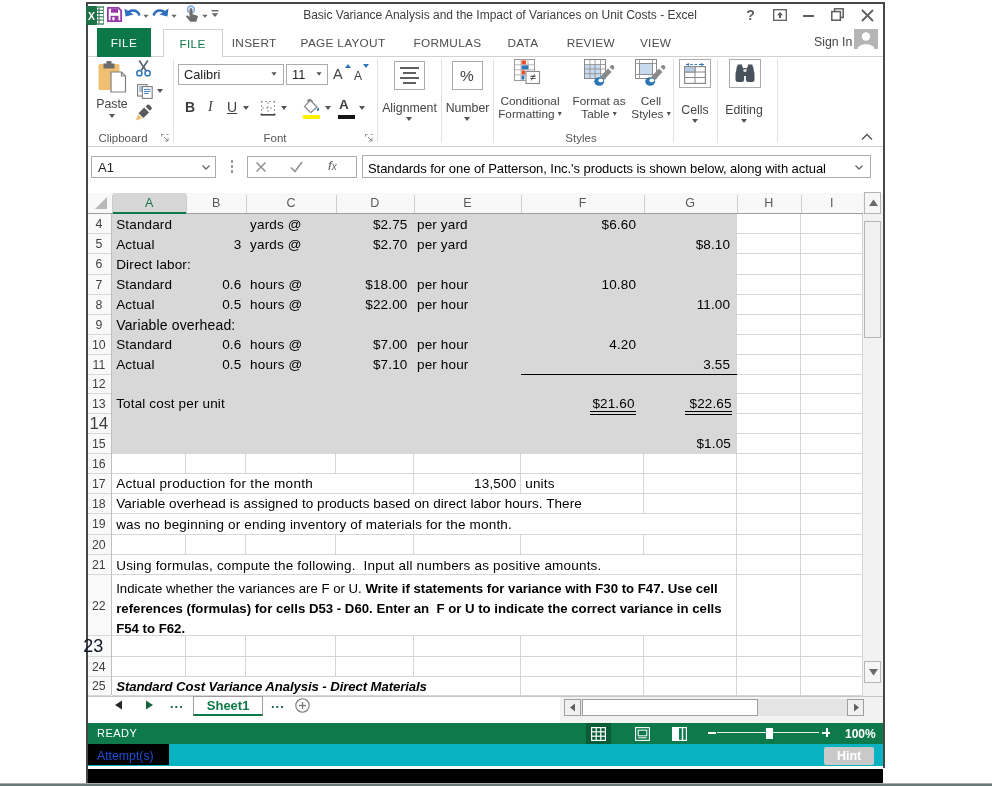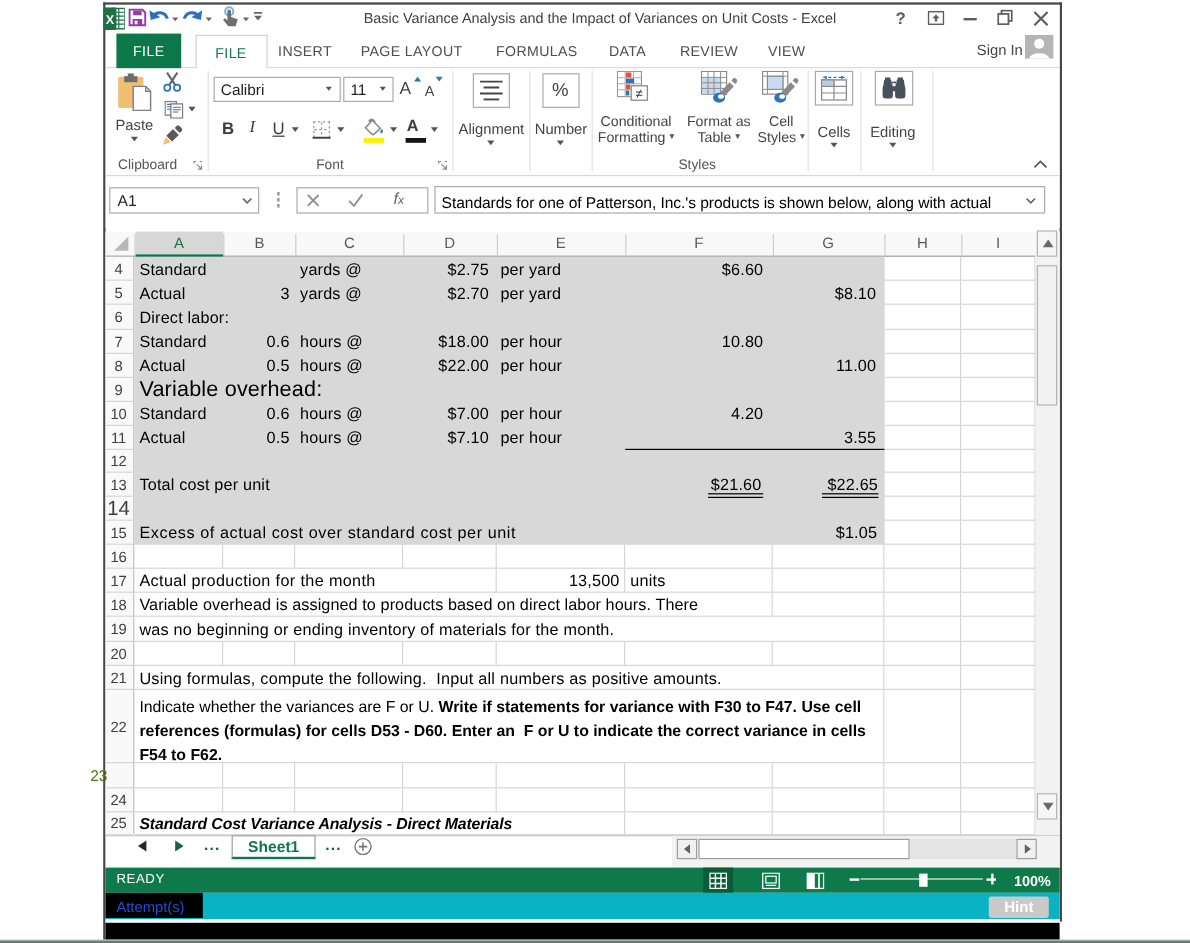--- a/index.html
+++ b/index.html
@@ -341,21 +341,21 @@
 <div class="a ct" style="left:87.5px;top:493.5px;width:22.700000000000003px;height:20.0px;font-size:12.3px;color:#3f3f3f">18</div>
 <div class="a" style="left:87.5px;top:534.0px;width:23.700000000000003px;height:1px;background:#d8d8d8"></div>
 <div class="a ct" style="left:87.5px;top:513.5px;width:22.700000000000003px;height:21.5px;font-size:12.3px;color:#3f3f3f">19</div>
 <div class="a" style="left:87.5px;top:553.9px;width:23.700000000000003px;height:1px;background:#d8d8d8"></div>
 <div class="a ct" style="left:87.5px;top:535.0px;width:22.700000000000003px;height:19.899999999999977px;font-size:12.3px;color:#3f3f3f">20</div>
 <div class="a" style="left:87.5px;top:574.4px;width:23.700000000000003px;height:1px;background:#d8d8d8"></div>
 <div class="a ct" style="left:87.5px;top:554.9px;width:22.700000000000003px;height:20.5px;font-size:12.3px;color:#3f3f3f">21</div>
 <div class="a" style="left:87.5px;top:635.0px;width:23.700000000000003px;height:1px;background:#d8d8d8"></div>
 <div class="a ct" style="left:87.5px;top:575.4px;width:22.700000000000003px;height:60.60000000000002px;font-size:12.3px;color:#3f3f3f">22</div>
 <div class="a" style="left:87.5px;top:655.6px;width:23.700000000000003px;height:1px;background:#d8d8d8"></div>
-<div class="a ct" style="left:71px;top:636.0px;width:22.700000000000003px;height:20.600000000000023px;font-size:13px;color:#4d7c0f">23</div>
+<div class="a ct" style="left:82px;top:636.0px;width:22.700000000000003px;height:20.600000000000023px;font-size:18px;color:#0f172a">23</div>
 <div class="a" style="left:87.5px;top:676.2px;width:23.700000000000003px;height:1px;background:#d8d8d8"></div>
 <div class="a ct" style="left:87.5px;top:656.6px;width:22.700000000000003px;height:20.600000000000023px;font-size:12.3px;color:#3f3f3f">24</div>
 <div class="a" style="left:87.5px;top:694.5px;width:23.700000000000003px;height:1px;background:#d8d8d8"></div>
 <div class="a ct" style="left:87.5px;top:677.2px;width:22.700000000000003px;height:18.299999999999955px;font-size:12.3px;color:#3f3f3f">25</div>
 <div class="a" style="left:112.2px;top:214.3px;width:624.5px;height:239.39999999999998px;background:#d8d8d8"></div>
 <div class="a" style="left:736.7px;top:233.4px;width:126.19999999999993px;height:1px;background:#d6d6d6"></div>
 <div class="a" style="left:736.7px;top:253.4px;width:126.19999999999993px;height:1px;background:#d6d6d6"></div>
 <div class="a" style="left:736.7px;top:273.5px;width:126.19999999999993px;height:1px;background:#d6d6d6"></div>
 <div class="a" style="left:736.7px;top:293.6px;width:126.19999999999993px;height:1px;background:#d6d6d6"></div>
 <div class="a" style="left:736.7px;top:313.6px;width:126.19999999999993px;height:1px;background:#d6d6d6"></div>
@@ -426,42 +426,41 @@
 <div class="a" style="left:250.1px;top:274.5px;height:20.100000000000023px;display:flex;align-items:center;font-size:13.5px;letter-spacing:0.15px;color:#000;white-space:pre;">hours @</div>
 <div class="a" style="left:247.5px;top:274.5px;width:160px;height:20.100000000000023px;display:flex;align-items:center;justify-content:flex-end;font-size:13.5px;letter-spacing:0.15px;color:#000;white-space:pre;">$18.00</div>
 <div class="a" style="left:417.0px;top:274.5px;height:20.100000000000023px;display:flex;align-items:center;font-size:13.5px;letter-spacing:0.15px;color:#000;white-space:pre;">per hour</div>
 <div class="a" style="left:476.1px;top:274.5px;width:160px;height:20.100000000000023px;display:flex;align-items:center;justify-content:flex-end;font-size:13.5px;letter-spacing:0.15px;color:#000;white-space:pre;">10.80</div>
 <div class="a" style="left:116.2px;top:294.6px;height:20.0px;display:flex;align-items:center;font-size:13.5px;letter-spacing:0.15px;color:#000;white-space:pre;">Actual</div>
 <div class="a" style="left:81.4px;top:294.6px;width:160px;height:20.0px;display:flex;align-items:center;justify-content:flex-end;font-size:13.5px;letter-spacing:0.15px;color:#000;white-space:pre;">0.5</div>
 <div class="a" style="left:250.1px;top:294.6px;height:20.0px;display:flex;align-items:center;font-size:13.5px;letter-spacing:0.15px;color:#000;white-space:pre;">hours @</div>
 <div class="a" style="left:247.5px;top:294.6px;width:160px;height:20.0px;display:flex;align-items:center;justify-content:flex-end;font-size:13.5px;letter-spacing:0.15px;color:#000;white-space:pre;">$22.00</div>
 <div class="a" style="left:417.0px;top:294.6px;height:20.0px;display:flex;align-items:center;font-size:13.5px;letter-spacing:0.15px;color:#000;white-space:pre;">per hour</div>
 <div class="a" style="left:570.2px;top:294.6px;width:160px;height:20.0px;display:flex;align-items:center;justify-content:flex-end;font-size:13.5px;letter-spacing:0.15px;color:#000;white-space:pre;">11.00</div>
-<div class="a" style="left:116.2px;top:314.6px;height:20.099999999999966px;display:flex;align-items:center;font-size:18px;letter-spacing:0.15px;color:#000;white-space:pre;">Variable overhead:</div>
+<div class="a" style="left:116.2px;top:314.6px;height:20.099999999999966px;display:flex;align-items:center;font-size:14px;letter-spacing:0.15px;color:#000;white-space:pre;">Variable overhead:</div>
 <div class="a" style="left:116.2px;top:334.7px;height:20.100000000000023px;display:flex;align-items:center;font-size:13.5px;letter-spacing:0.15px;color:#000;white-space:pre;">Standard</div>
 <div class="a" style="left:81.4px;top:334.7px;width:160px;height:20.100000000000023px;display:flex;align-items:center;justify-content:flex-end;font-size:13.5px;letter-spacing:0.15px;color:#000;white-space:pre;">0.6</div>
 <div class="a" style="left:250.1px;top:334.7px;height:20.100000000000023px;display:flex;align-items:center;font-size:13.5px;letter-spacing:0.15px;color:#000;white-space:pre;">hours @</div>
 <div class="a" style="left:247.5px;top:334.7px;width:160px;height:20.100000000000023px;display:flex;align-items:center;justify-content:flex-end;font-size:13.5px;letter-spacing:0.15px;color:#000;white-space:pre;">$7.00</div>
 <div class="a" style="left:417.0px;top:334.7px;height:20.100000000000023px;display:flex;align-items:center;font-size:13.5px;letter-spacing:0.15px;color:#000;white-space:pre;">per hour</div>
 <div class="a" style="left:476.1px;top:334.7px;width:160px;height:20.100000000000023px;display:flex;align-items:center;justify-content:flex-end;font-size:13.5px;letter-spacing:0.15px;color:#000;white-space:pre;">4.20</div>
 <div class="a" style="left:116.2px;top:354.8px;height:20.0px;display:flex;align-items:center;font-size:13.5px;letter-spacing:0.15px;color:#000;white-space:pre;">Actual</div>
 <div class="a" style="left:81.4px;top:354.8px;width:160px;height:20.0px;display:flex;align-items:center;justify-content:flex-end;font-size:13.5px;letter-spacing:0.15px;color:#000;white-space:pre;">0.5</div>
 <div class="a" style="left:250.1px;top:354.8px;height:20.0px;display:flex;align-items:center;font-size:13.5px;letter-spacing:0.15px;color:#000;white-space:pre;">hours @</div>
 <div class="a" style="left:247.5px;top:354.8px;width:160px;height:20.0px;display:flex;align-items:center;justify-content:flex-end;font-size:13.5px;letter-spacing:0.15px;color:#000;white-space:pre;">$7.10</div>
 <div class="a" style="left:417.0px;top:354.8px;height:20.0px;display:flex;align-items:center;font-size:13.5px;letter-spacing:0.15px;color:#000;white-space:pre;">per hour</div>
 <div class="a" style="left:570.2px;top:354.8px;width:160px;height:20.0px;display:flex;align-items:center;justify-content:flex-end;font-size:13.5px;letter-spacing:0.15px;color:#000;white-space:pre;">3.55</div>
 <div class="a" style="left:521.3px;top:373.5px;width:215.4000000000001px;height:1.4px;background:#000"></div>
 <div class="a" style="left:116.2px;top:393.8px;height:20.30000000000001px;display:flex;align-items:center;font-size:13.5px;letter-spacing:0.15px;color:#000;white-space:pre;">Total cost per unit</div>
 <div class="a" style="left:474.6px;top:393.8px;width:160px;height:20.30000000000001px;display:flex;align-items:center;justify-content:flex-end;font-size:13.5px;letter-spacing:0.15px;color:#000;white-space:pre;">$21.60</div>
 <div class="a" style="left:571.7px;top:393.8px;width:160px;height:20.30000000000001px;display:flex;align-items:center;justify-content:flex-end;font-size:13.5px;letter-spacing:0.15px;color:#000;white-space:pre;">$22.65</div>
 <div class="a" style="left:589.5px;top:410.7px;width:46.0px;height:1.2px;background:#000"></div>
 <div class="a" style="left:589.5px;top:413.5px;width:46.0px;height:1.2px;background:#000"></div>
 <div class="a" style="left:684.5px;top:410.7px;width:47.0px;height:1.2px;background:#000"></div>
 <div class="a" style="left:684.5px;top:413.5px;width:47.0px;height:1.2px;background:#000"></div>
-<div class="a" style="left:116.2px;top:433.7px;height:20.0px;display:flex;align-items:center;font-size:13.5px;letter-spacing:0.15px;color:#000;white-space:pre;letter-spacing:0.48px">Excess of actual cost over standard cost per unit</div>
 <div class="a" style="left:571.0px;top:433.7px;width:160px;height:20.0px;display:flex;align-items:center;justify-content:flex-end;font-size:13.5px;letter-spacing:0.15px;color:#000;white-space:pre;">$1.05</div>
 <div class="a" style="left:116.2px;top:473.5px;height:20.0px;display:flex;align-items:center;font-size:13.5px;letter-spacing:0.15px;color:#000;white-space:pre;letter-spacing:0.3px">Actual production for the month</div>
 <div class="a" style="left:356.29999999999995px;top:473.5px;width:160px;height:20.0px;display:flex;align-items:center;justify-content:flex-end;font-size:13.5px;letter-spacing:0.15px;color:#000;white-space:pre;">13,500</div>
 <div class="a" style="left:525.3px;top:473.5px;height:20.0px;display:flex;align-items:center;font-size:13.5px;letter-spacing:0.15px;color:#000;white-space:pre;">units</div>
 <div class="a" style="left:116.2px;top:493.5px;height:20.0px;display:flex;align-items:center;font-size:13.5px;letter-spacing:0.15px;color:#000;white-space:pre;letter-spacing:0.07px">Variable overhead is assigned to products based on direct labor hours. There</div>
 <div class="a" style="left:116.2px;top:513.5px;height:21.5px;display:flex;align-items:center;font-size:13.5px;letter-spacing:0.15px;color:#000;white-space:pre;letter-spacing:0.18px">was no beginning or ending inventory of materials for the month.</div>
 <div class="a" style="left:116.2px;top:554.9px;height:20.5px;display:flex;align-items:center;font-size:13.5px;letter-spacing:0.15px;color:#000;white-space:pre;letter-spacing:0.2px">Using formulas, compute the following.  Input all numbers as positive amounts.</div>
 <div class="a" style="left:116.2px;top:579px;font-size:13.2px;color:#000;line-height:20.2px;white-space:pre">Indicate whether the variances are F or U. <b>Write if statements for variance with F30 to F47. Use cell</b>
 <b>references (formulas) for cells D53 - D60. Enter an  F or U to indicate the correct variance in cells</b>
 <b>F54 to F62.</b></div>

